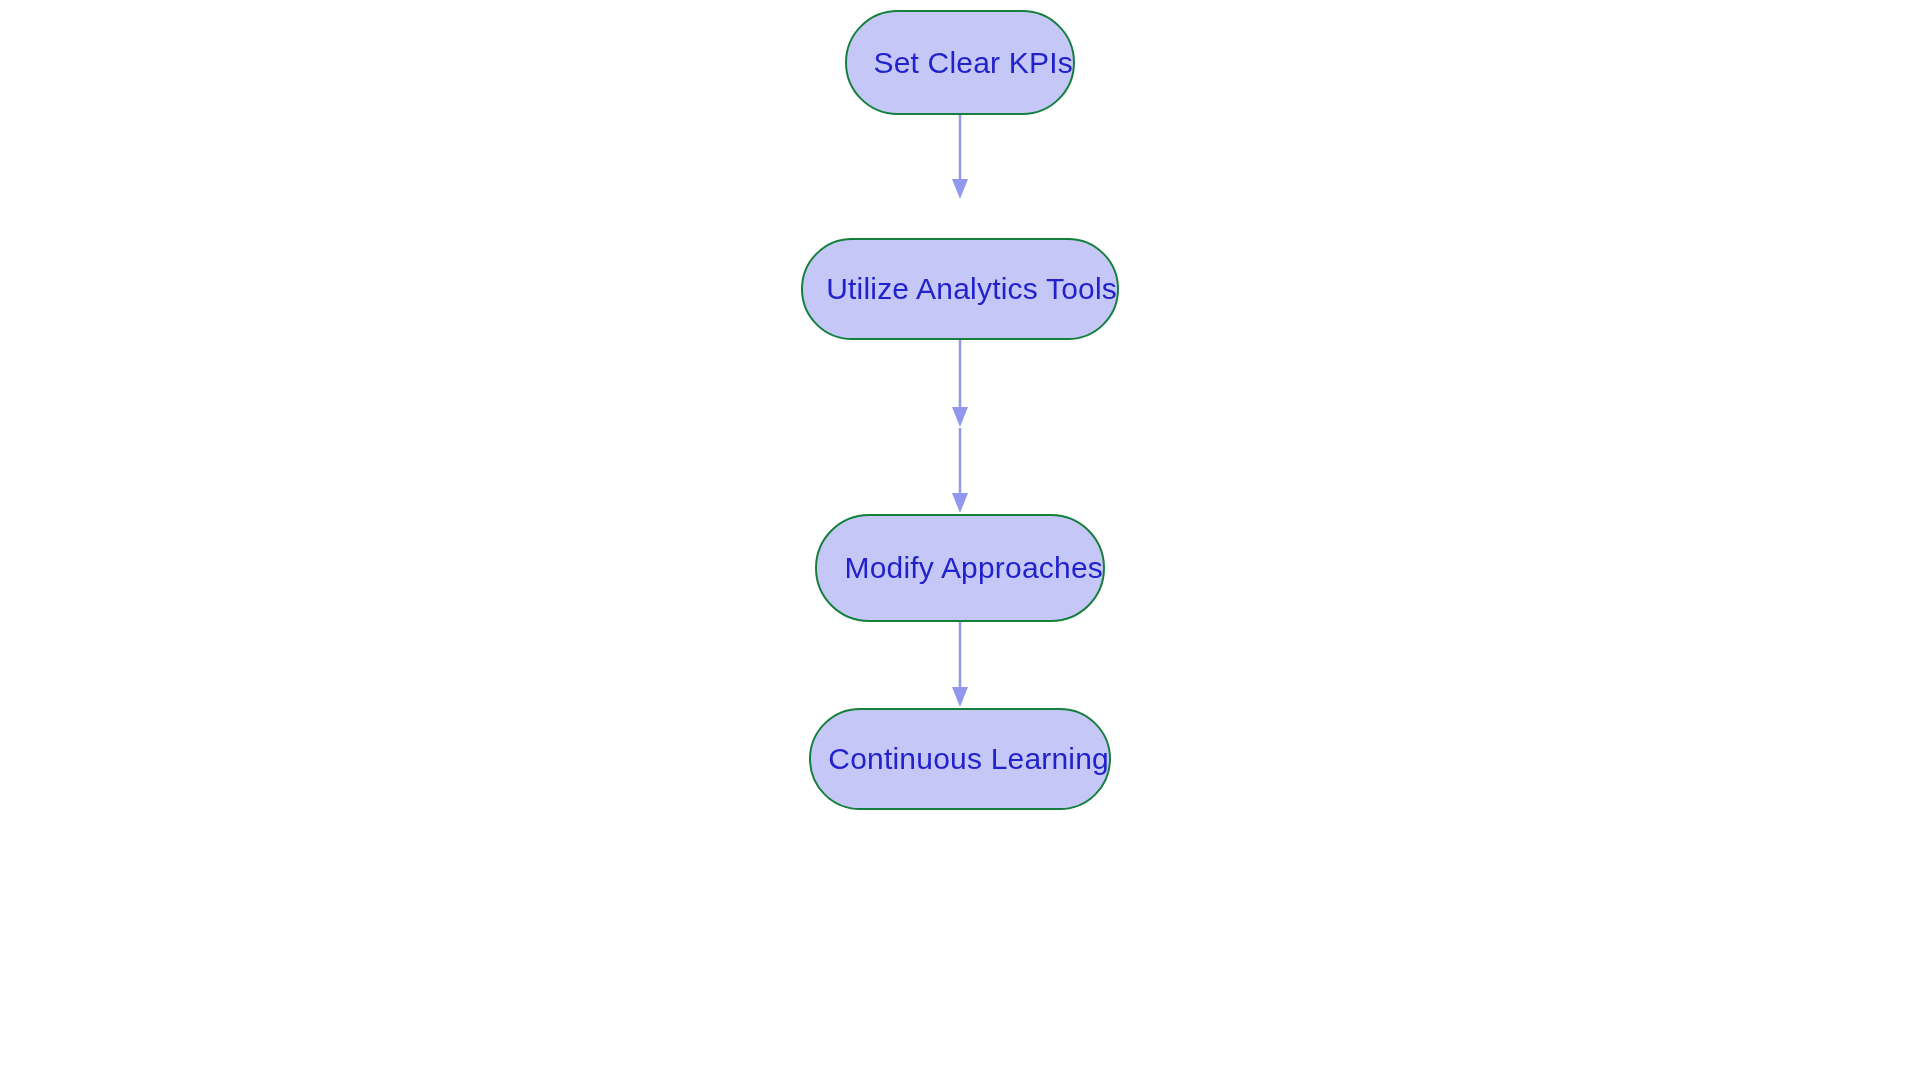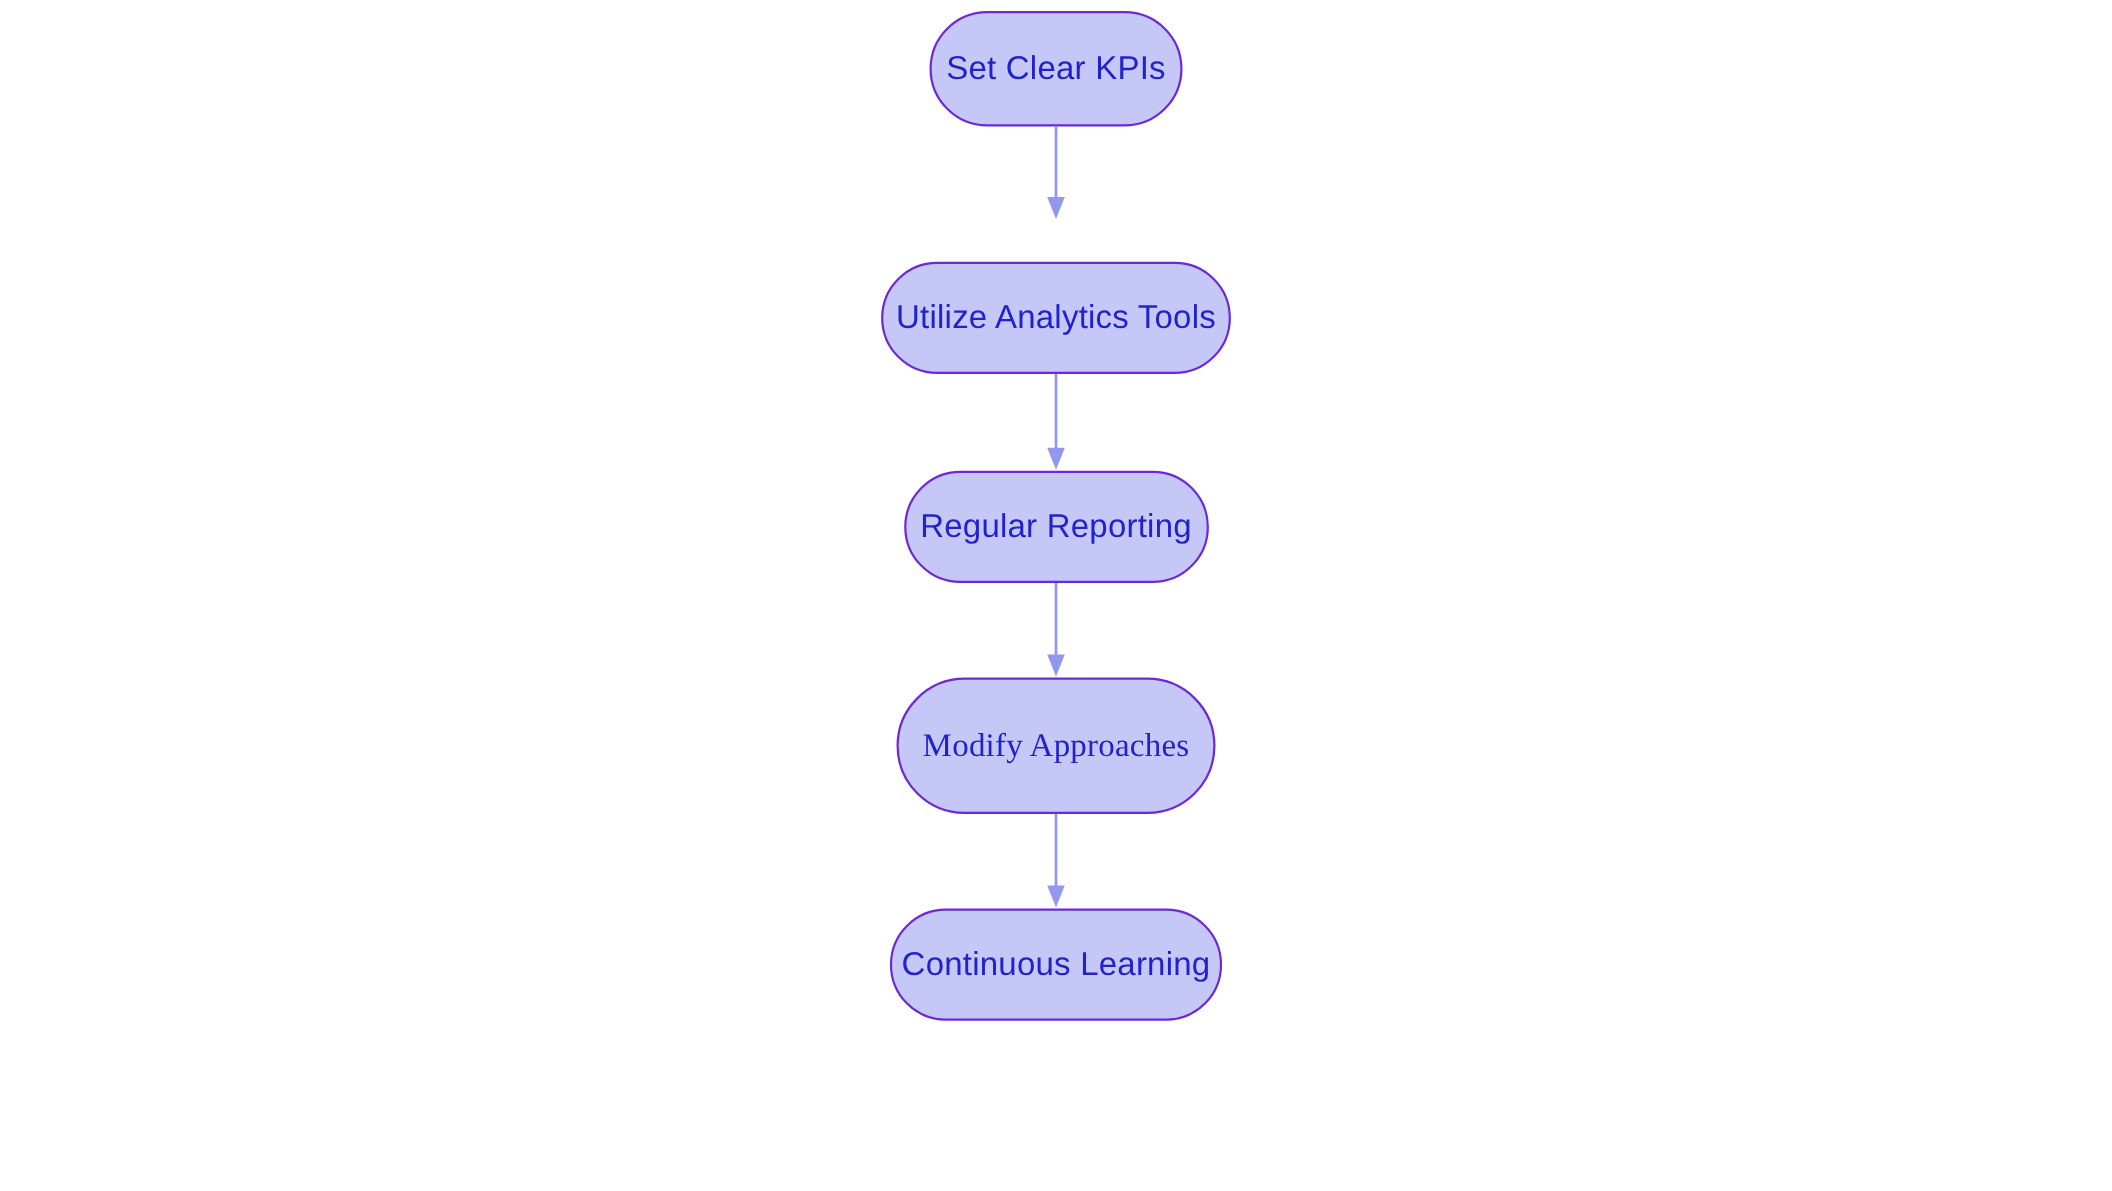--- a/index.html
+++ b/index.html
@@ -29,43 +29,43 @@
     height: 1083px;
     display: flex;
     flex-direction: column;
     align-items: center;
   }
 
   .node {
     box-sizing: border-box;
     display: flex;
     align-items: center;
-    justify-content: center;
+    justify-content: flex-end;
     background: #c5c8f7;
-    border: 2px solid #6d28d9;
+    border: 2px solid #15803d;
     border-radius: 999px;
     color: #2222cc;
     font-size: 30px;
     font-weight: 400;
     letter-spacing: 0.2px;
     white-space: nowrap;
     user-select: none;
   }
 
   .node-label {
     color: #2222cc;
     font-size: 30px;
     line-height: 1;
   }
 
   
   .node-0 { width: 230px; height: 105px; margin-top: 10px; }
   .node-1 { width: 318px; height: 102px; margin-top: 38px; }
   .node-2 { width: 277px; height: 102px; }
-  .node-3 { width: 290px; height: 124px; font-family: Liberation Serif, serif; }
+  .node-3 { width: 290px; height: 108px; }
   .node-4 { width: 302px; height: 102px; }
 
   .connector {
     position: relative;
     width: 30px;
     display: flex;
     justify-content: center;
   }
   .connector-0 { height: 85px; }
   .connector-1 { height: 88px; }
@@ -98,23 +98,20 @@
       <span class="node-label">Utilize Analytics Tools</span>
     </div>
 
     <div class="connector connector-1">
       <svg width="24" height="88" viewBox="0 0 24 88" aria-hidden="true">
         <line x1="12" y1="0" x2="12" y2="71" stroke="#9298ee" stroke-width="2.5"></line>
         <polygon points="12,87 4,67 20,67" fill="#9298ee"></polygon>
       </svg>
     </div>
 
-    <div class="node node-2">
-      <span class="node-label">Regular Reporting</span>
-    </div>
 
     <div class="connector connector-2">
       <svg width="24" height="86" viewBox="0 0 24 86" aria-hidden="true">
         <line x1="12" y1="0" x2="12" y2="69" stroke="#9298ee" stroke-width="2.5"></line>
         <polygon points="12,85 4,65 20,65" fill="#9298ee"></polygon>
       </svg>
     </div>
 
     <div class="node node-3">
       <span class="node-label">Modify Approaches</span>

